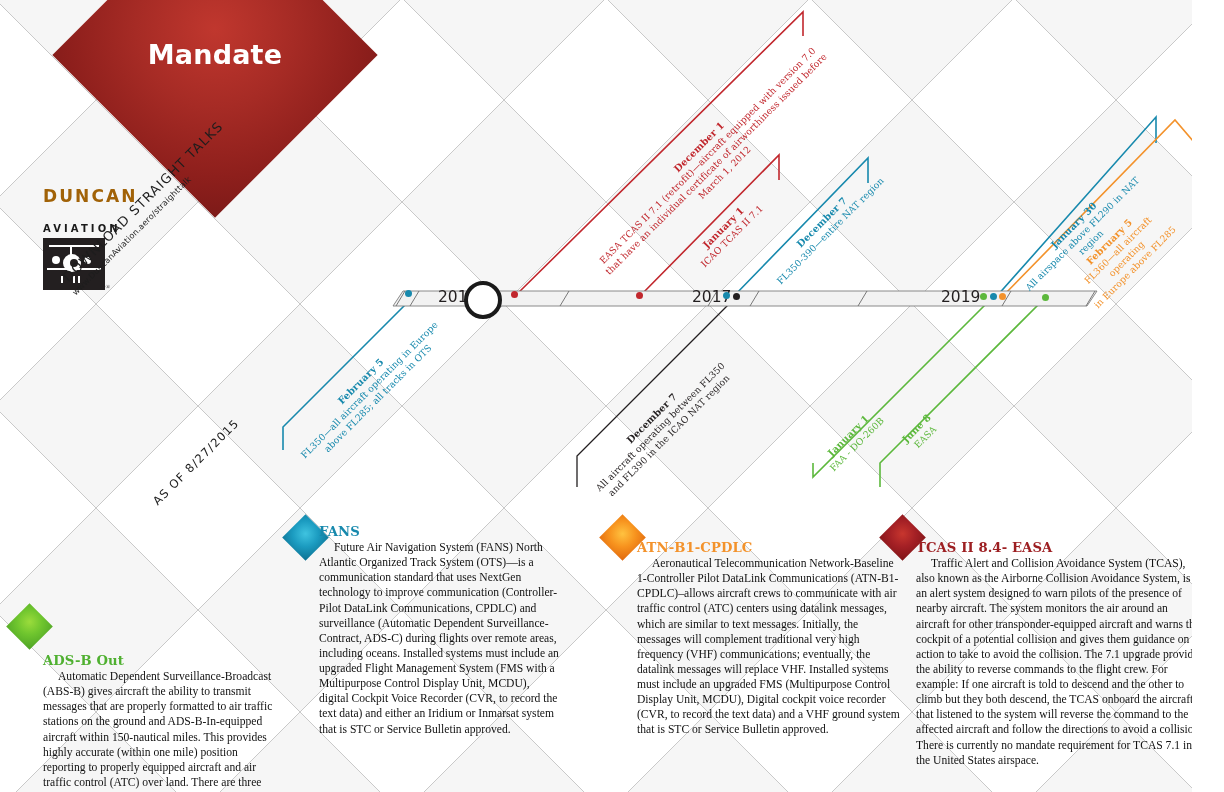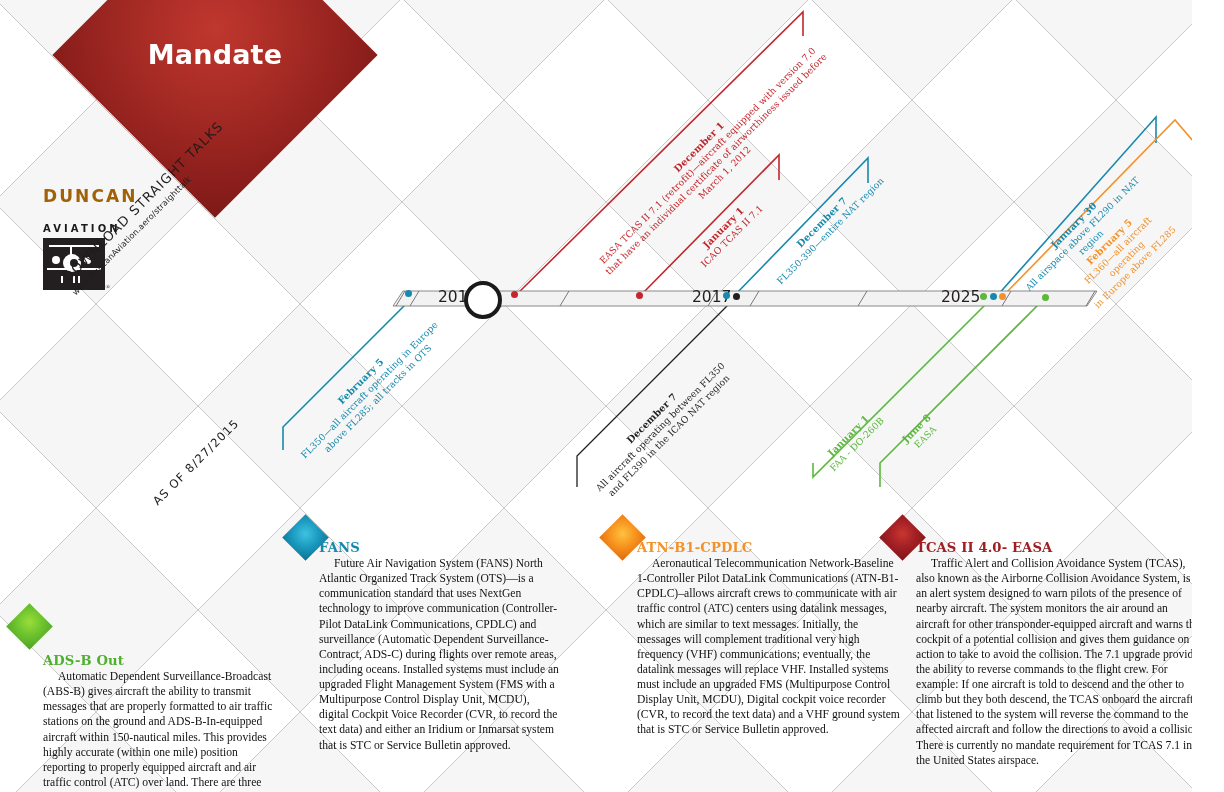--- a/index.html
+++ b/index.html
@@ -126,21 +126,21 @@
     <line x1="708" y1="306" x2="717" y2="291" stroke="#6b6b6b" stroke-width="0.9"></line>
     <line x1="750" y1="306" x2="759" y2="291" stroke="#6b6b6b" stroke-width="0.9"></line>
     <line x1="858" y1="306" x2="867" y2="291" stroke="#6b6b6b" stroke-width="0.9"></line>
     <line x1="1002" y1="306" x2="1011" y2="291" stroke="#6b6b6b" stroke-width="0.9"></line>
     <line x1="1086" y1="306" x2="1095" y2="291" stroke="#6b6b6b" stroke-width="0.9"></line>
   </svg>
 
   <div id="timeline-years">
     <div class="tl-year" style="position:absolute;left:438px;top:288px;">2015</div>
     <div class="tl-year" style="position:absolute;left:692px;top:288px;">2017</div>
-    <div class="tl-year" style="position:absolute;left:941px;top:288px;">2025</div>
+    <div class="tl-year" style="position:absolute;left:941px;top:288px;">2019</div>
   </div>
 
   <div class="tl-circle" style="left:464px;top:281px;"></div>
 
   <div>
     <div class="dot" style="left:405px;top:290px;background:#1789ad;"></div>
     <div class="dot" style="left:511px;top:291px;background:#c1272d;"></div>
     <div class="dot" style="left:636px;top:292px;background:#c1272d;"></div>
     <div class="dot" style="left:723px;top:292px;background:#1789ad;"></div>
     <div class="dot" style="left:733px;top:293px;background:#231f20;"></div>
@@ -200,31 +200,31 @@
 in Europe above FL285</div>
   </div>
 
   <div class="dia" style="left:13px;top:610px;background:radial-gradient(ellipse at 40% 40%,#9bdc3c 0%,#6fc52e 45%,#4da226 100%);"></div>
   <div class="blk" style="left:43px;top:621px;width:240px;">
     <h3 style="color:#4fb030;margin-top:32px;">ADS-B Out</h3>
     <p>Automatic Dependent Surveillance-Broadcast (ABS-B) gives aircraft the ability to transmit messages that are properly formatted to air traffic stations on the ground and ADS-B-In-equipped aircraft within 150-nautical miles. This provides highly accurate (within one mile) position reporting to properly equipped aircraft and air traffic control (ATC) over land. There are three types of ADS-B: DO-260, DO-260A and DO-260B.</p>
   </div>
 
   <div class="dia" style="left:289px;top:521px;background:radial-gradient(ellipse at 42% 42%,#3fc3e0 0%,#1b9bc0 48%,#0d7091 100%);"></div>
-  <div class="blk" style="left:319px;top:540px;width:240px;">
+  <div class="blk" style="left:319px;top:524px;width:240px;">
     <h3 style="color:#1789ad;">FANS</h3>
     <p>Future Air Navigation System (FANS) North Atlantic Organized Track System (OTS)—is a communication standard that uses NextGen technology to improve communication (Controller-Pilot DataLink Communications, CPDLC) and surveillance (Automatic Dependent Surveillance-Contract, ADS-C) during flights over remote areas, including oceans. Installed systems must include an upgraded Flight Management System (FMS with a Multipurpose Control Display Unit, MCDU), digital Cockpit Voice Recorder (CVR, to record the text data) and either an Iridium or Inmarsat system that is STC or Service Bulletin approved.</p>
   </div>
 
 
   <div class="dia" style="left:606px;top:521px;background:radial-gradient(ellipse at 42% 42%,#ffc240 0%,#f7931e 48%,#e0670d 100%);"></div>
   <div class="blk" style="left:637px;top:540px;width:265px;">
     <h3 style="color:#f3922b;">ATN-B1-CPDLC</h3>
     <p>Aeronautical Telecommunication Network-Baseline 1-Controller Pilot DataLink Communications (ATN-B1-CPDLC)–allows aircraft crews to communicate with air traffic control (ATC) centers using datalink messages, which are similar to text messages. Initially, the messages will complement traditional very high frequency (VHF) communications; eventually, the datalink messages will replace VHF. Installed systems must include an upgraded FMS (Multipurpose Control Display Unit, MCDU), Digital cockpit voice recorder (CVR, to record the text data) and a VHF ground system that is STC or Service Bulletin approved.</p>
   </div>
 
   <div class="dia" style="left:886px;top:521px;background:radial-gradient(ellipse at 42% 42%,#c8362e 0%,#a42025 48%,#7e1417 100%);"></div>
   <div class="blk" style="left:916px;top:540px;width:288px;">
-    <h3 style="color:#9d1f22;">TCAS II 4.0- EASA</h3>
+    <h3 style="color:#9d1f22;">TCAS II 8.4- EASA</h3>
     <p>Traffic Alert and Collision Avoidance System (TCAS), also known as the Airborne Collision Avoidance System, is an alert system designed to warn pilots of the presence of nearby aircraft. The system monitors the air around an aircraft for other transponder-equipped aircraft and warns the cockpit of a potential collision and gives them guidance on action to take to avoid the collision. The 7.1 upgrade provides the ability to reverse commands to the flight crew. For example: If one aircraft is told to descend and the other to climb but they both descend, the TCAS onboard the aircraft that listened to the system will reverse the command to the affected aircraft and follow the directions to avoid a collision. There is currently no mandate requirement for TCAS 7.1 in the United States airspace.</p>
   </div>
 
 </div>
 
 </body></html>

